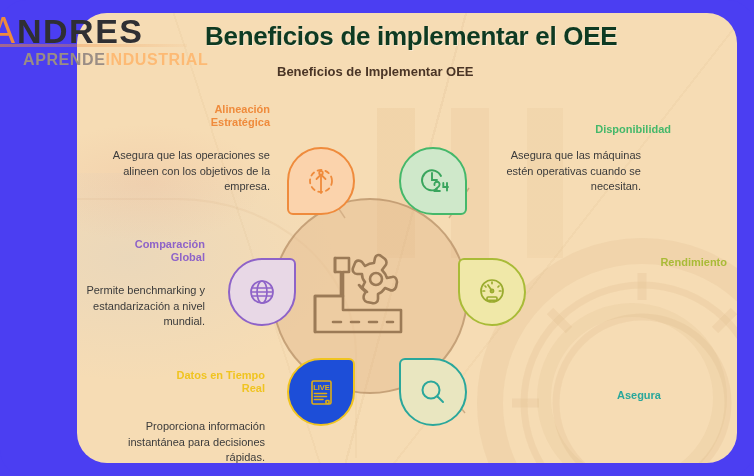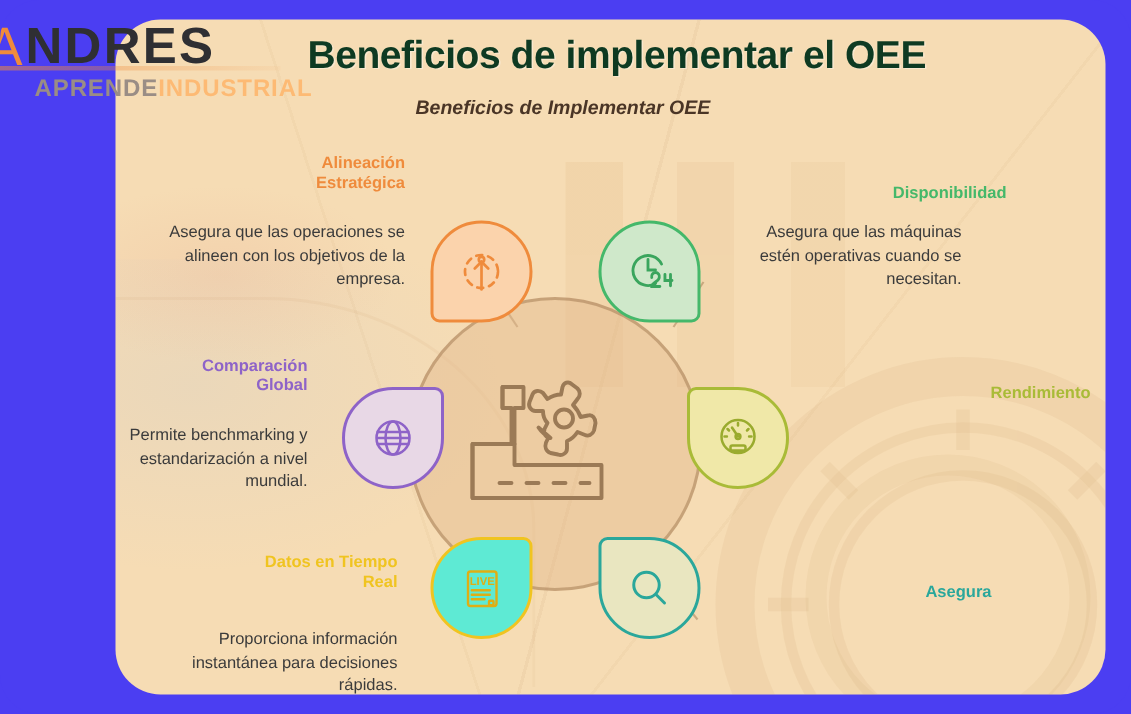--- a/index.html
+++ b/index.html
@@ -86,21 +86,21 @@
 
   
   #title{
     position:absolute; left:205px; top:21px; z-index:6;
     font-size:26px; font-weight:700; color:#0e3a22;
     letter-spacing:-.3px;
     text-shadow:1px 1px 0 rgba(255,255,255,.35);
   }
   #subtitle{
     position:absolute; left:277px; top:64px; z-index:6;
-    font-size:13px; font-weight:700; color:#4a3526;font-style:italic;
+    font-size:13px; font-weight:700; color:#4a3526;
   }
 
   
   #ring{
     position:absolute; left:272px; top:198px;
     width:196px; height:196px; border-radius:50%;
     border:2px solid rgba(150,110,70,.45);
     background:rgba(226,183,140,.45);
     z-index:2;
   }
@@ -245,21 +245,21 @@
           <circle cx="17" cy="16" r="1.6"></circle>
           <path d="M17 16 L13 10"></path>
           <path d="M8 16 L9.6 16 M10 11 L11 12 M17 7 L17 8.6 M24 11 L23 12 M26 16 L24.4 16"></path>
           <rect x="12" y="22" width="10" height="3.4" rx="1.2"></rect>
         </g>
       </svg>
     </div>
   </div>
 
   <div class="pin bl" style="left:287px; top:358px">
-    <div class="bubble" style="border-color:#f0c420; background:#5eead4">
+    <div class="bubble" style="border-color:#f0c420; background:#1d4ed8">
       <svg viewBox="0 0 34 34">
         <g fill="none" stroke="#dfae14" stroke-width="1.6" stroke-linecap="round">
           <rect x="8" y="6" width="19" height="23" rx="1.6"></rect>
           <text x="17.5" y="15" font-family="Liberation Sans, sans-serif" font-size="7.5" font-weight="700" fill="#dfae14" stroke="none" text-anchor="middle">LIVE</text>
           <path d="M10.5 18.5 L22.5 18.5 M10.5 21.5 L22.5 21.5 M10.5 24.5 L19 24.5"></path>
           <rect x="22" y="25.5" width="3" height="3" rx=".6"></rect>
         </g>
       </svg>
     </div>
   </div>

